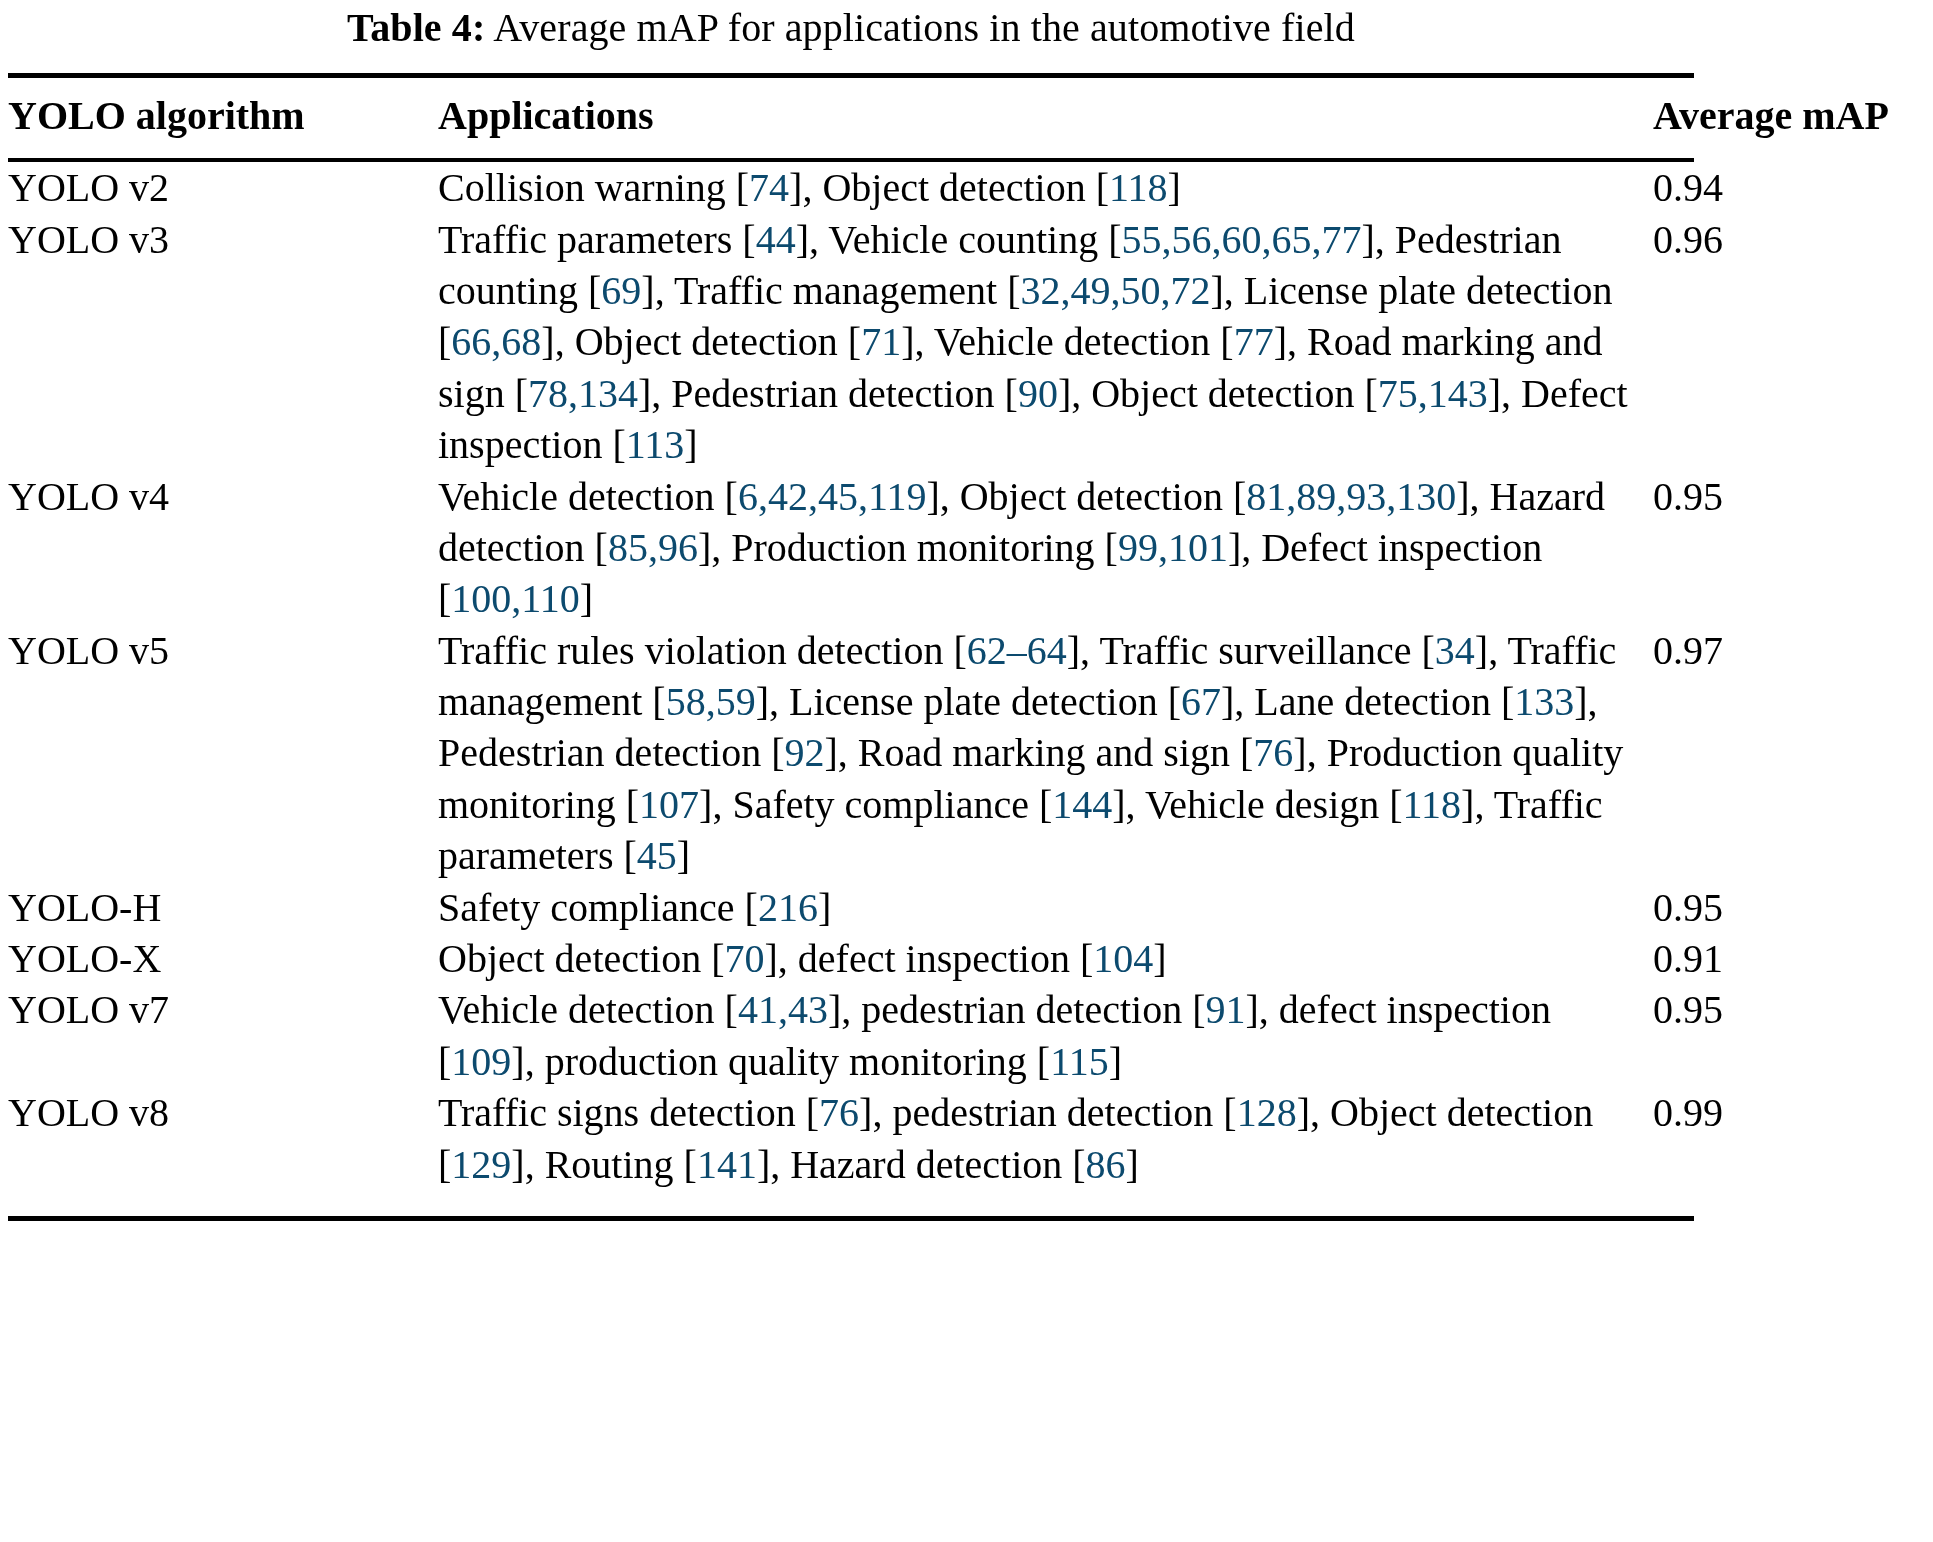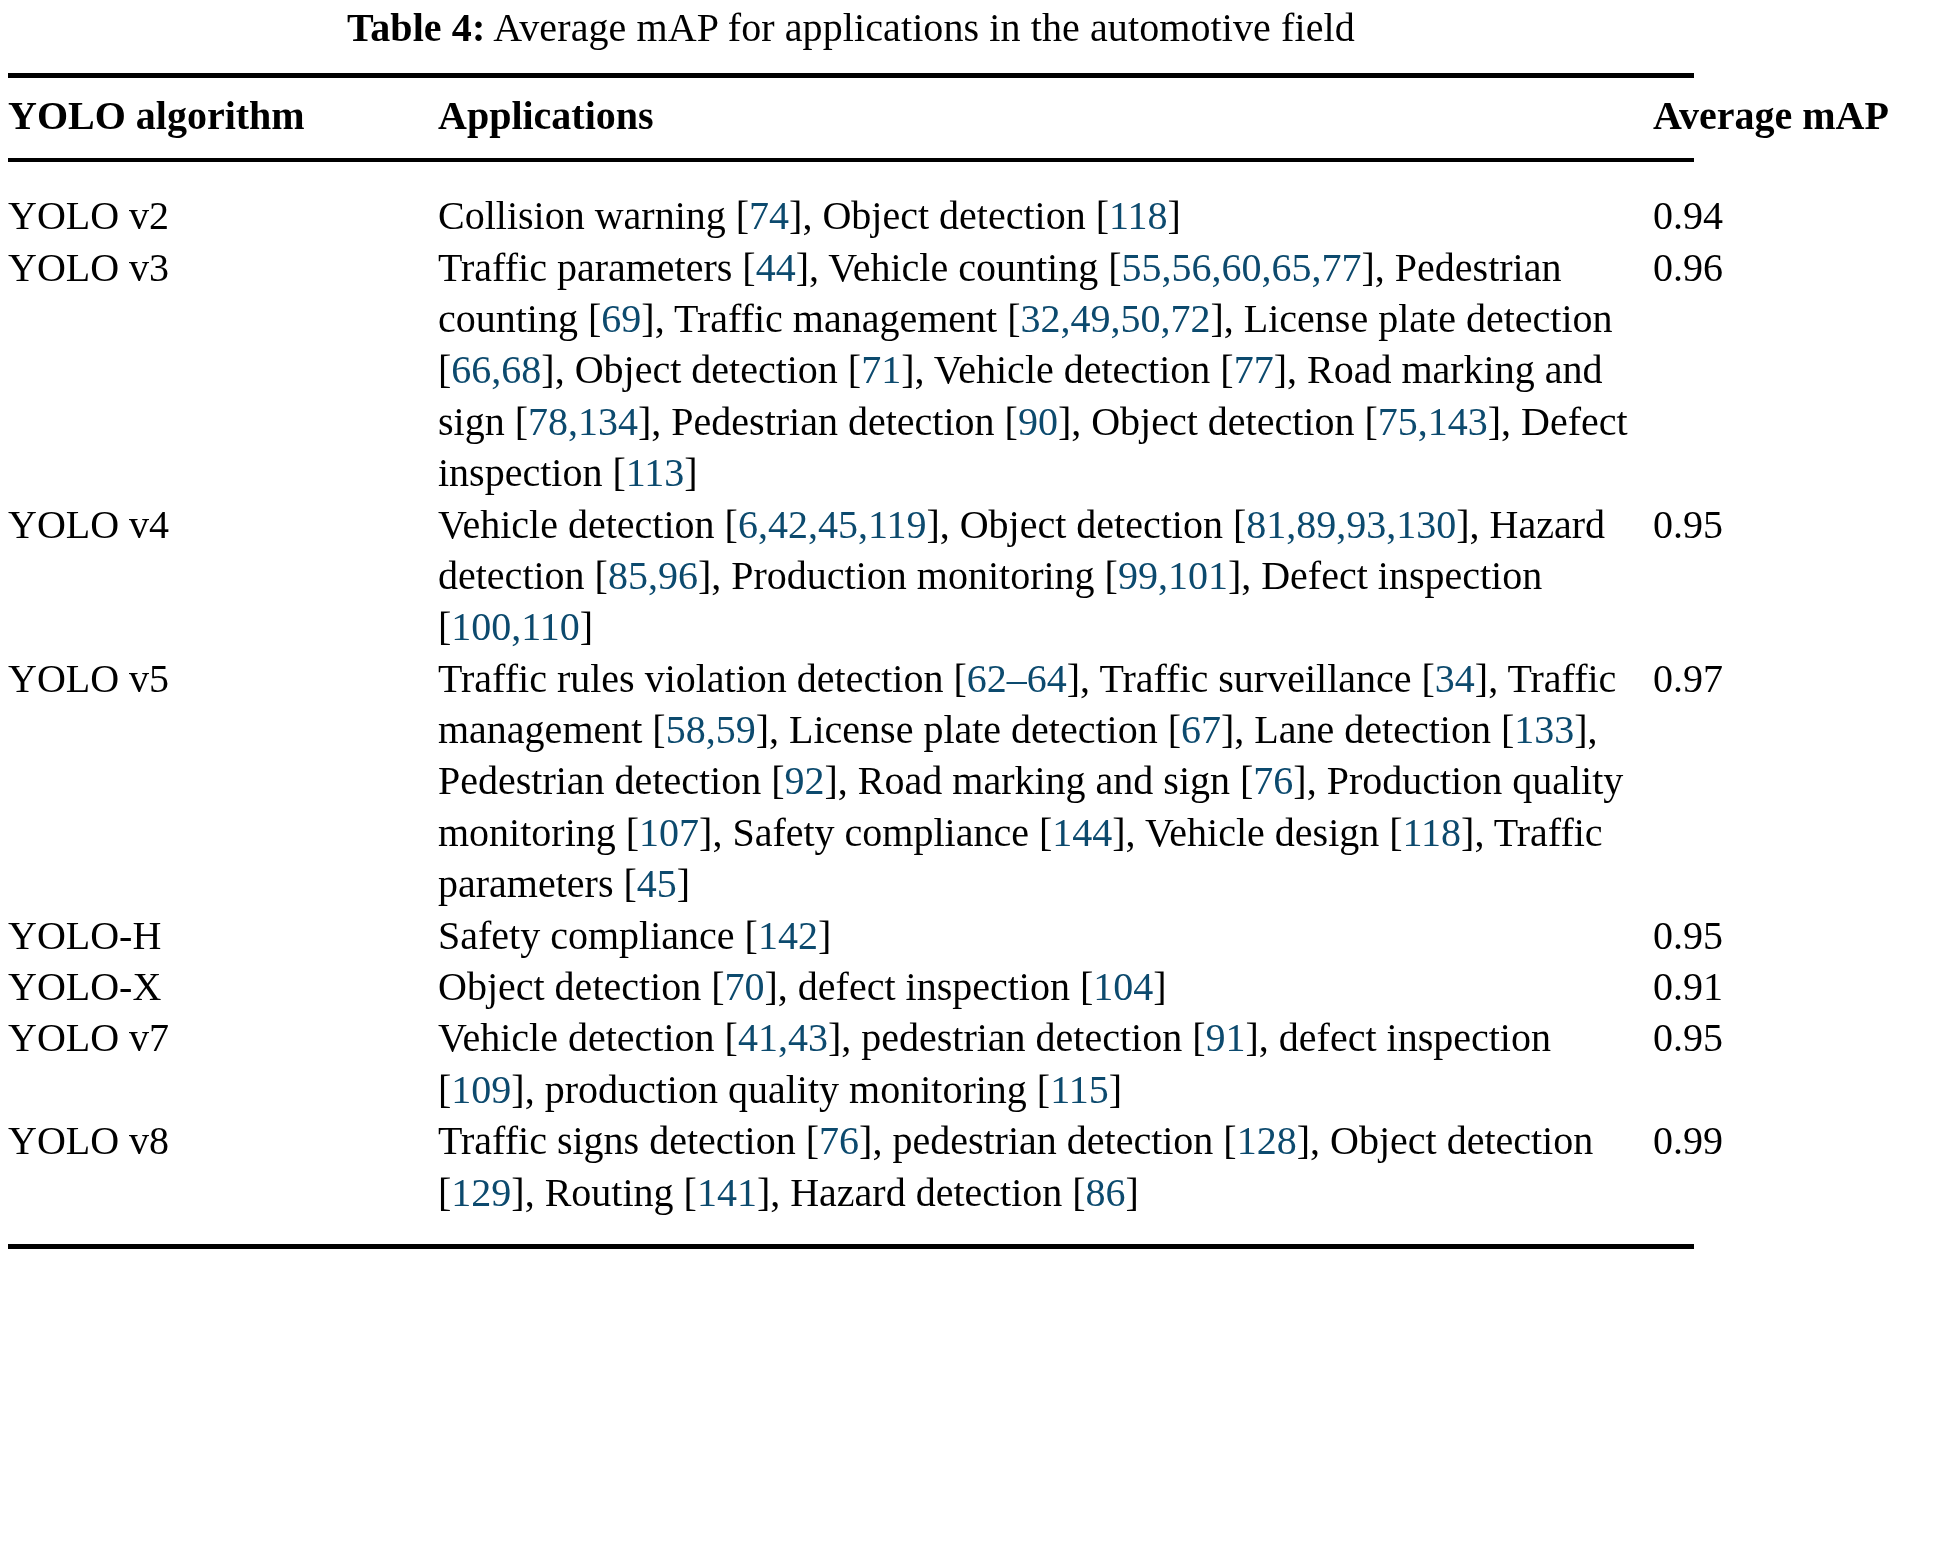--- a/index.html
+++ b/index.html
@@ -76,21 +76,21 @@
     text-align: left;
     padding: 0;
     line-height: 1.285;
     font-size: 40px;
   }
   table.t4 tbody tr td {
     padding-top: 0;
     padding-bottom: 0;
   }
   table.t4 tbody tr:first-child td {
-    padding-top: 28px;
+    padding-top: 0;
   }
   table.t4 tbody tr:last-child td {
     padding-bottom: 16px;
   }
 
   .cell-algo { white-space: nowrap; padding-right: 8px; }
   .cell-apps { padding-right: 42px; }
   .cell-map  { white-space: nowrap; }
 
   .ref {
@@ -150,21 +150,21 @@
           <td class="cell-apps">Vehicle detection [<span class="ref">6,42,45,119</span>], Object detection [<span class="ref">81,89,93,130</span>], Hazard detection [<span class="ref">85,96</span>], Production monitoring [<span class="ref">99,101</span>], Defect inspection [<span class="ref">100,110</span>]</td>
           <td class="cell-map">0.95</td>
         </tr>
         <tr>
           <td class="cell-algo">YOLO v5</td>
           <td class="cell-apps">Traffic rules violation detection [<span class="ref">62–64</span>], Traffic surveillance [<span class="ref">34</span>], Traffic management [<span class="ref">58,59</span>], License plate detection [<span class="ref">67</span>], Lane detection [<span class="ref">133</span>], Pedestrian detection [<span class="ref">92</span>], Road marking and sign [<span class="ref">76</span>], Production quality monitoring [<span class="ref">107</span>], Safety compliance [<span class="ref">144</span>], Vehicle design [<span class="ref">118</span>], Traffic parameters [<span class="ref">45</span>]</td>
           <td class="cell-map">0.97</td>
         </tr>
         <tr>
           <td class="cell-algo">YOLO-H</td>
-          <td class="cell-apps">Safety compliance [<span class="ref">142</span>]</td>
+          <td class="cell-apps">Safety compliance [<span class="ref">216</span>]</td>
           <td class="cell-map">0.95</td>
         </tr>
         <tr>
           <td class="cell-algo">YOLO-X</td>
           <td class="cell-apps">Object detection [<span class="ref">70</span>], defect inspection [<span class="ref">104</span>]</td>
           <td class="cell-map">0.91</td>
         </tr>
         <tr>
           <td class="cell-algo">YOLO v7</td>
           <td class="cell-apps">Vehicle detection [<span class="ref">41,43</span>], pedestrian detection [<span class="ref">91</span>], defect inspection [<span class="ref">109</span>], production quality monitoring [<span class="ref">115</span>]</td>

